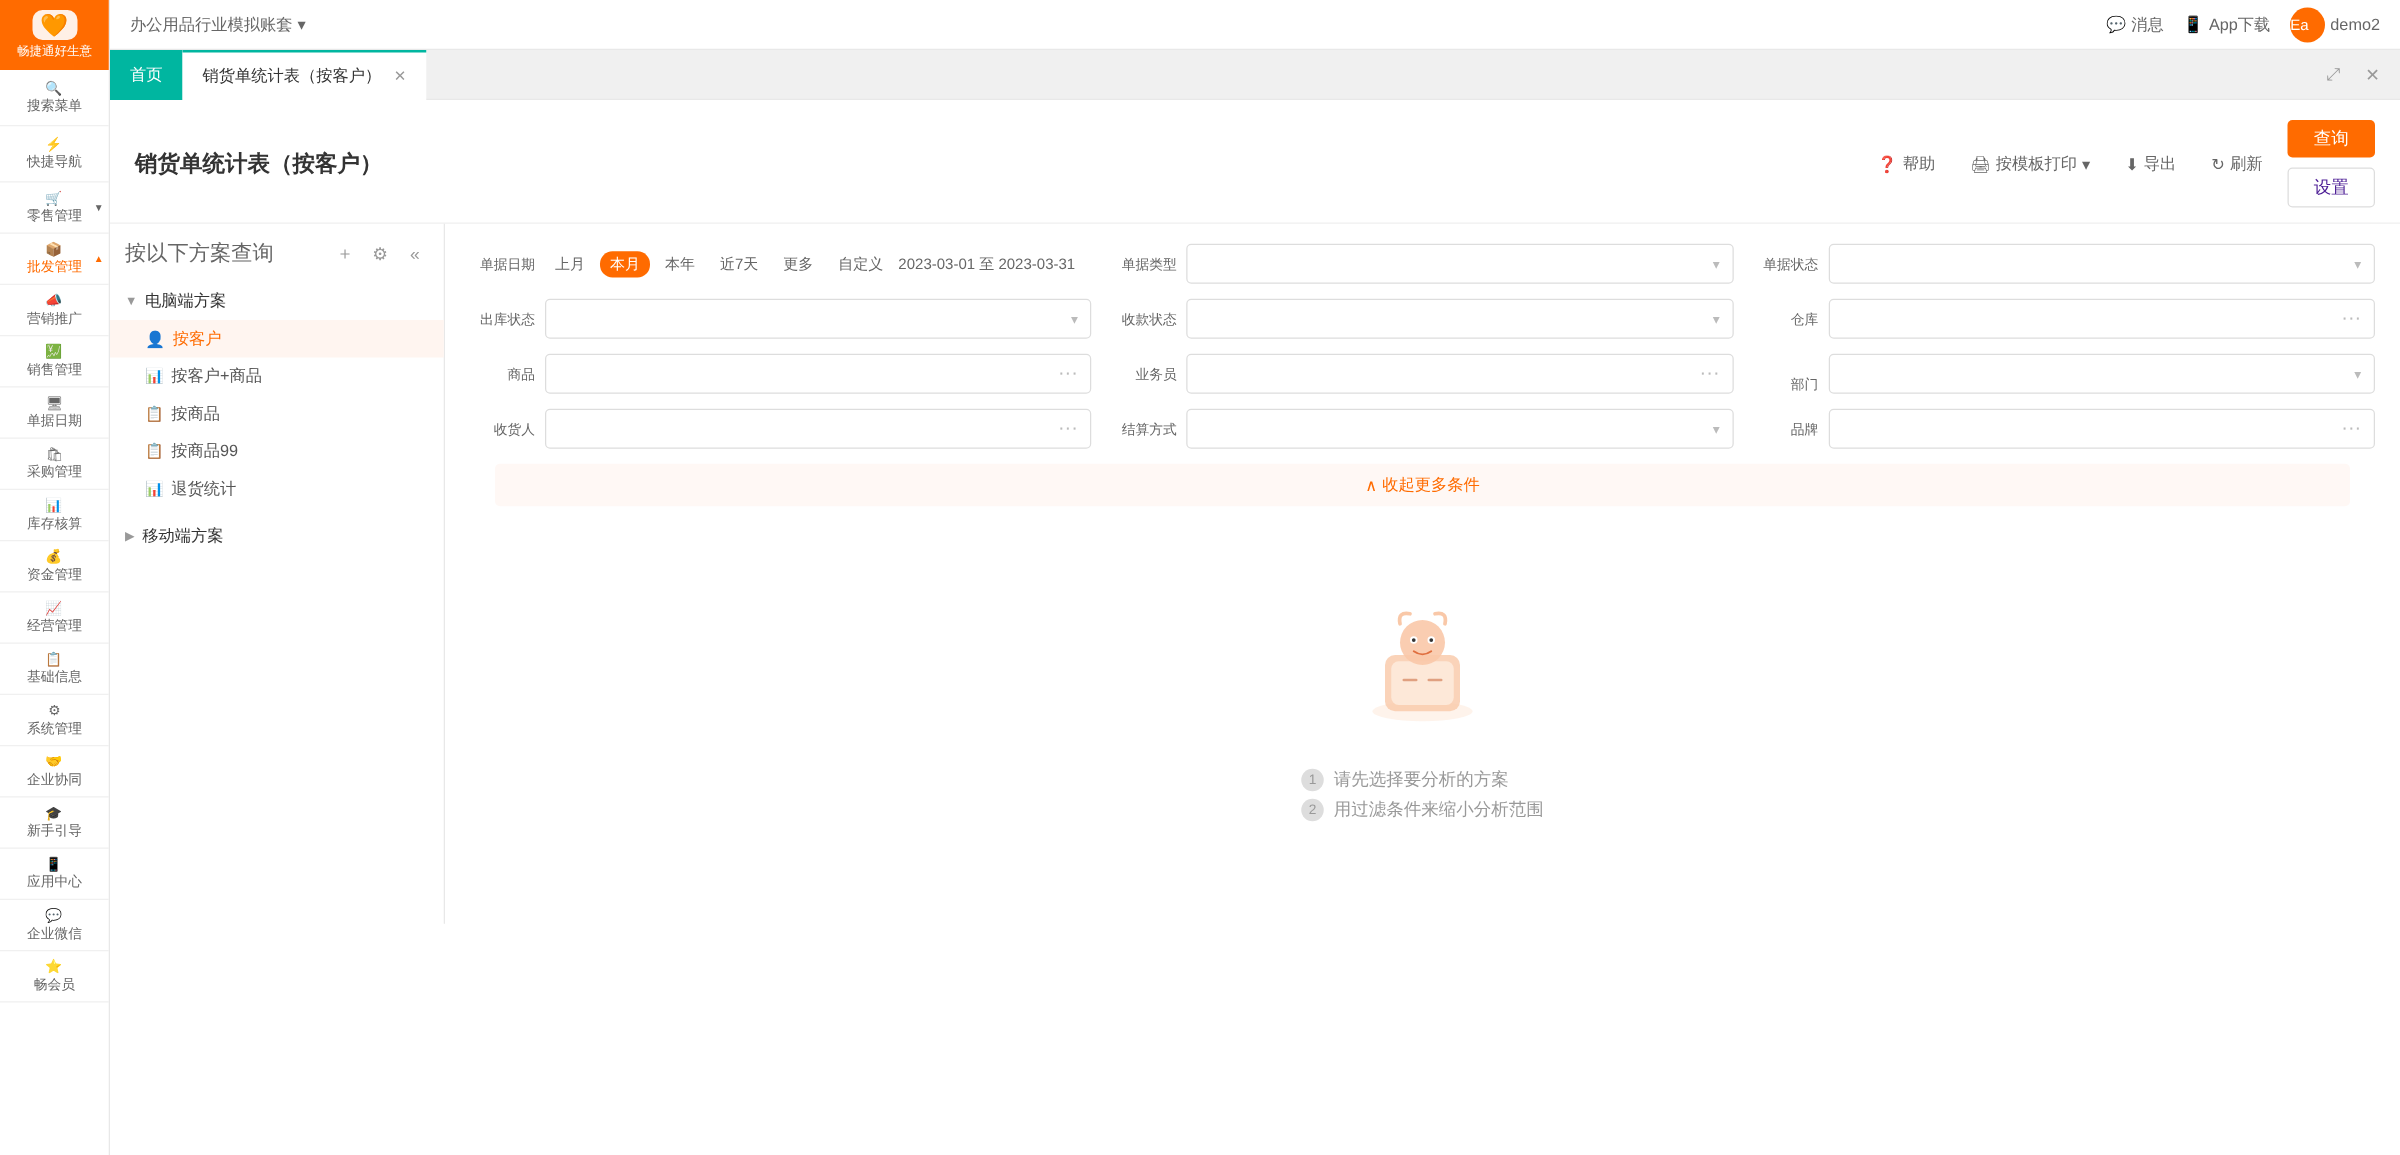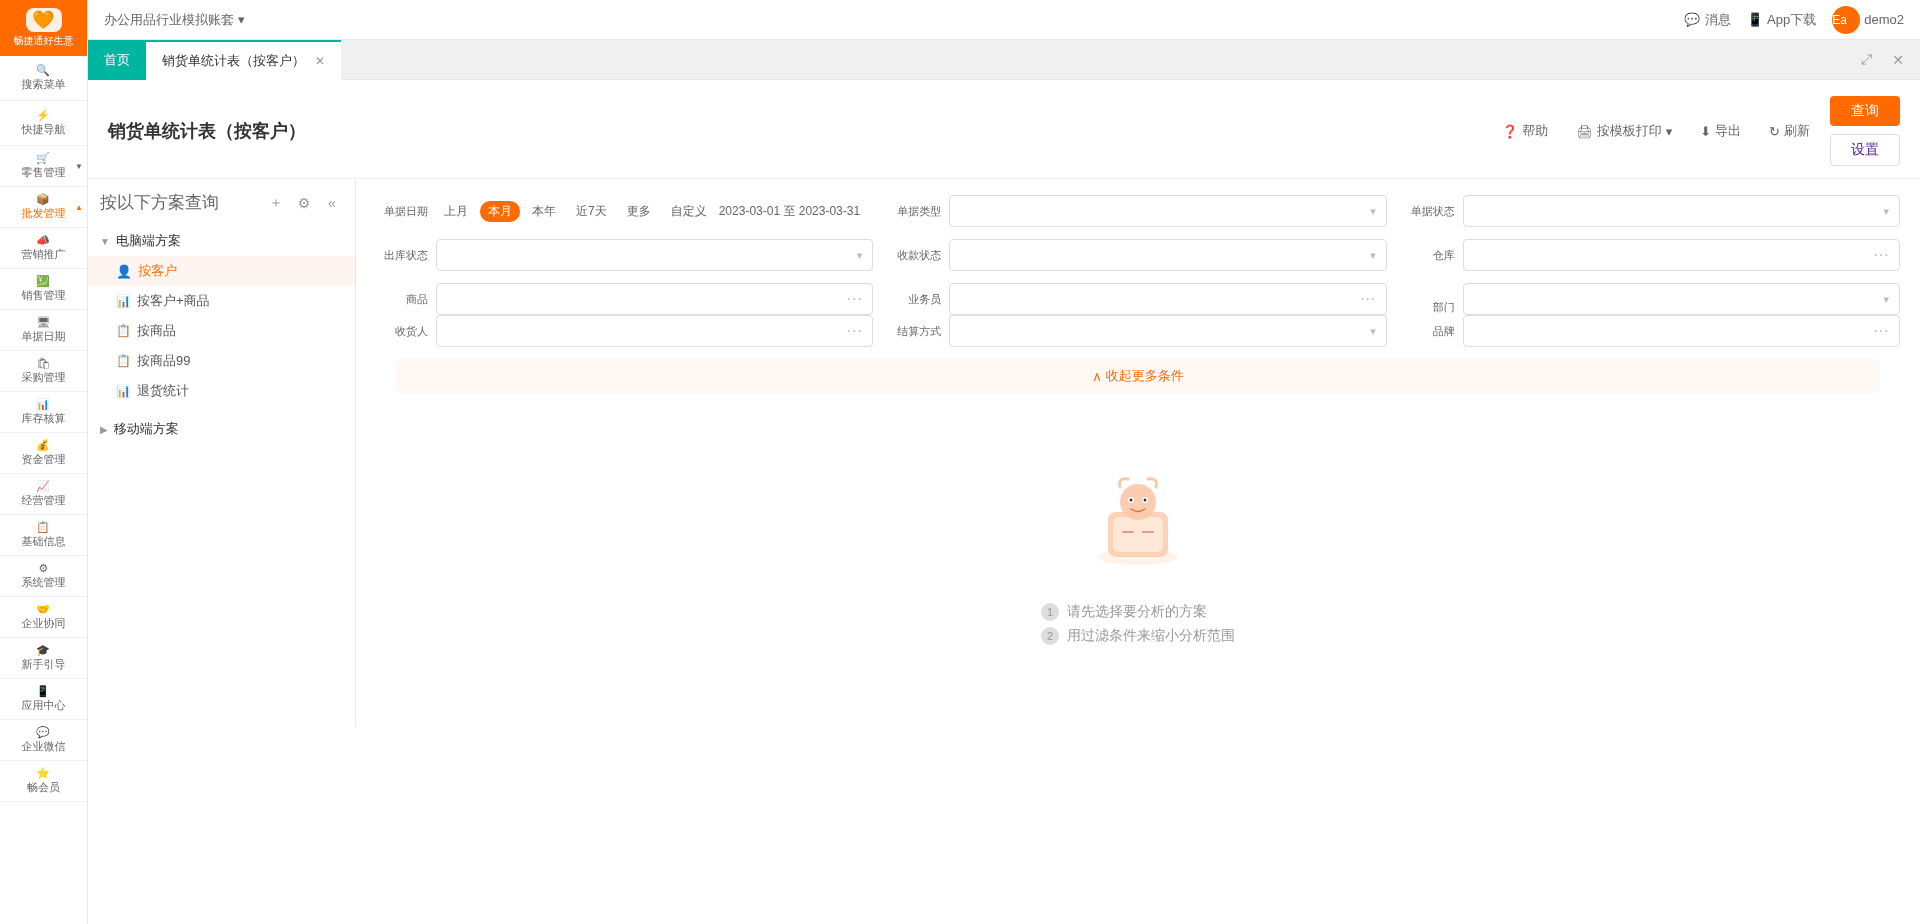--- a/index.html
+++ b/index.html
@@ -361,21 +361,21 @@
 
             <div class="filter-item" style="flex:1;">
               <span class="filter-label">仓库</span>
               <div class="filter-control">
                 <span class="placeholder"></span>
                 <span class="filter-dots">···</span>
               </div>
             </div>
           </div>
 
-          <div style="display:flex;align-items:center;gap:16px;margin-bottom:0;">
+          <div style="display:flex;align-items:center;gap:16px;margin-bottom:12px;">
             <div class="filter-item" style="flex:1;">
               <span class="filter-label">商品</span>
               <div class="filter-control">
                 <span class="placeholder"></span>
                 <span class="filter-dots">···</span>
               </div>
             </div>
 
             <div class="filter-item" style="flex:1;">
               <span class="filter-label">业务员</span>

